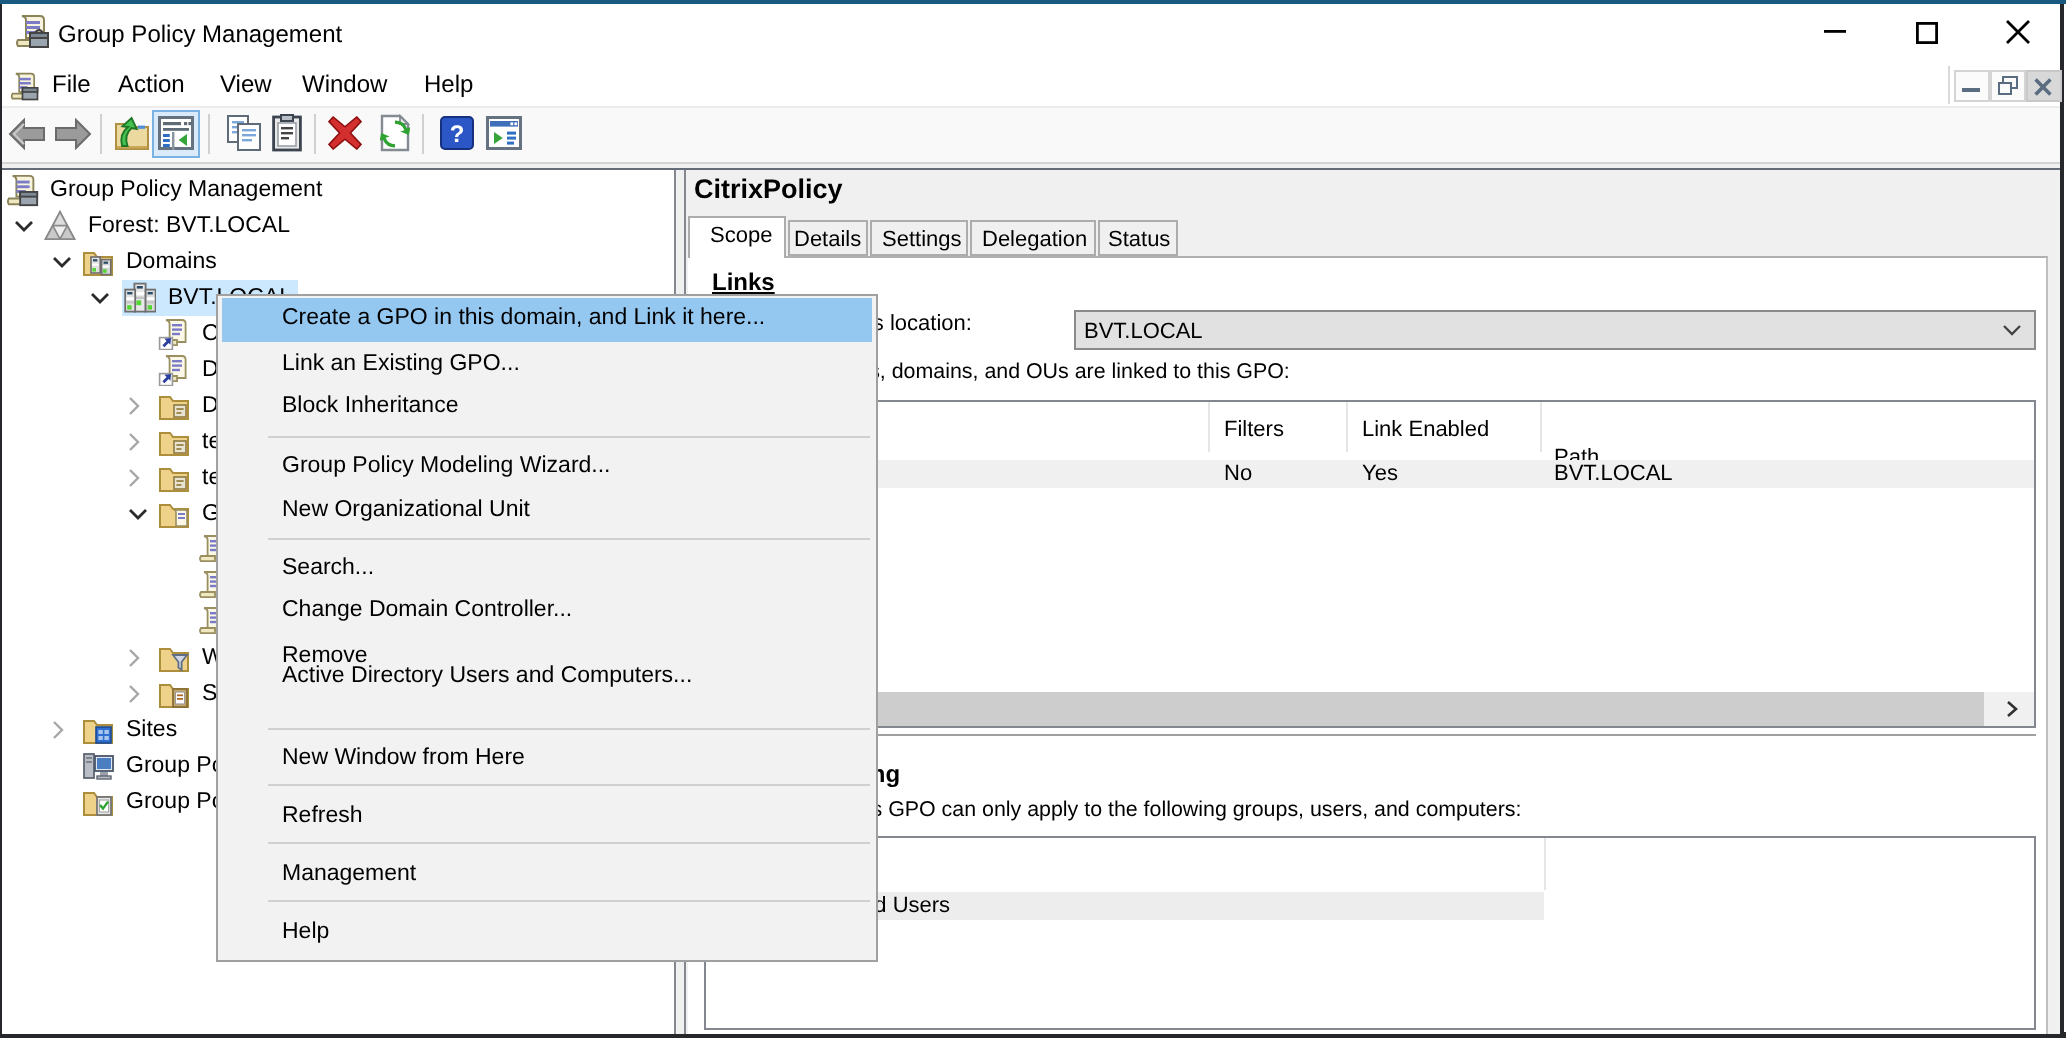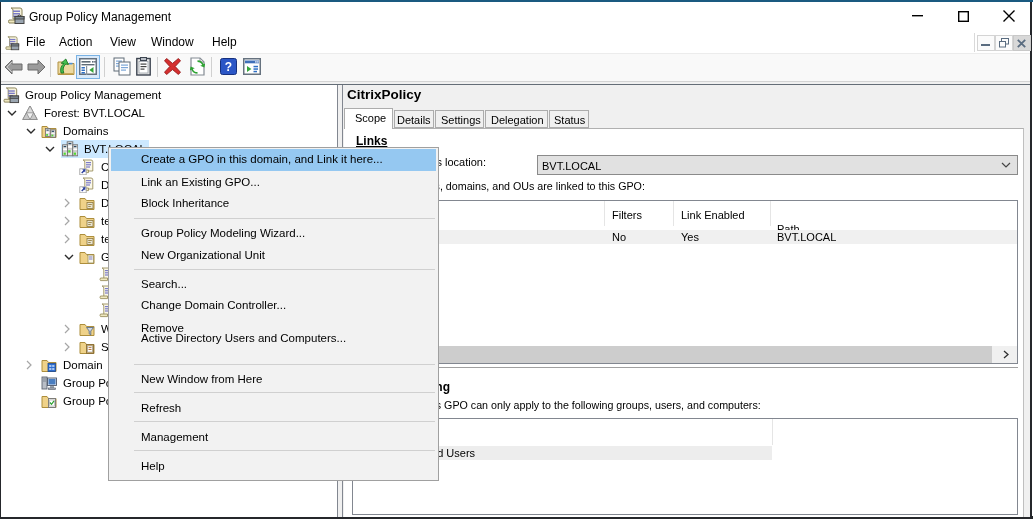--- a/index.html
+++ b/index.html
@@ -347,21 +347,21 @@
       <path d="M1 1 L5 5 L1 9" fill="none" stroke="#a6a6a6" stroke-width="1.2"></path>
     </svg>
 <svg class="tico" style="left:41px;top:357px;" width="16" height="16" viewBox="0 0 16 16">
   <path d="M1 3.5 h5 l1.5 2 H15 v9 H1 Z" fill="#efd289" stroke="#ad8e3c" stroke-width="1"></path>
   <rect x="7" y="6.5" width="7.5" height="8" fill="#2f6fd0" stroke="#1d4a94" stroke-width="0.8"></rect>
   <rect x="8.2" y="8" width="2.2" height="2" fill="#a8c6f0"></rect>
       <rect x="11.2" y="8" width="2.2" height="2" fill="#a8c6f0"></rect>
   <rect x="8.2" y="11" width="2.2" height="2" fill="#a8c6f0"></rect>
       <rect x="11.2" y="11" width="2.2" height="2" fill="#a8c6f0"></rect>
 </svg>
-<div class="txt trow" style="left:63px;top:359px;">Domain</div>
+<div class="txt trow" style="left:63px;top:359px;">Sites</div>
 
 <svg class="tico" style="left:41px;top:375px;" width="16" height="16" viewBox="0 0 16 16">
   <rect x="1" y="2" width="5" height="12" fill="#b9bec6" stroke="#5f6671" stroke-width="0.9"></rect>
   <rect x="2" y="3.5" width="3" height="1" fill="#7d848e"></rect>
       <rect x="2" y="5.5" width="3" height="1" fill="#7d848e"></rect>
   <rect x="6.5" y="3" width="9" height="7.5" fill="#dfe7f2" stroke="#4a5668" stroke-width="0.9"></rect>
   <rect x="7.5" y="4" width="7" height="5.5" fill="#4a7ec0"></rect>
   <rect x="9" y="11" width="4" height="2" fill="#9aa2ac"></rect>
   <rect x="7.5" y="13" width="7" height="1.5" fill="#b9bec6" stroke="#5f6671" stroke-width="0.7"></rect>
 </svg>

